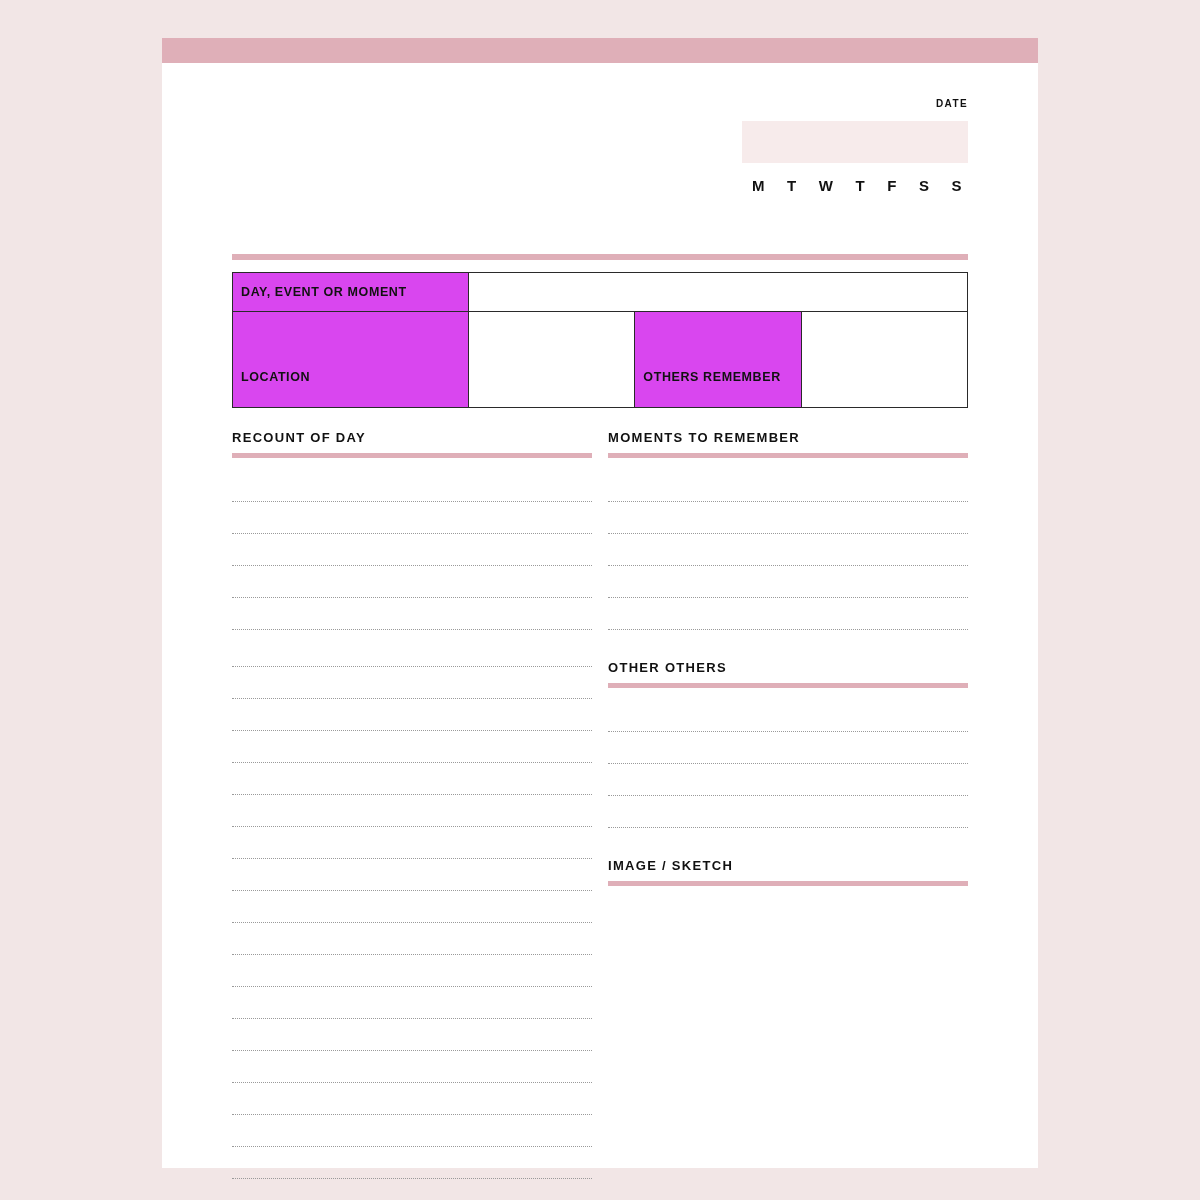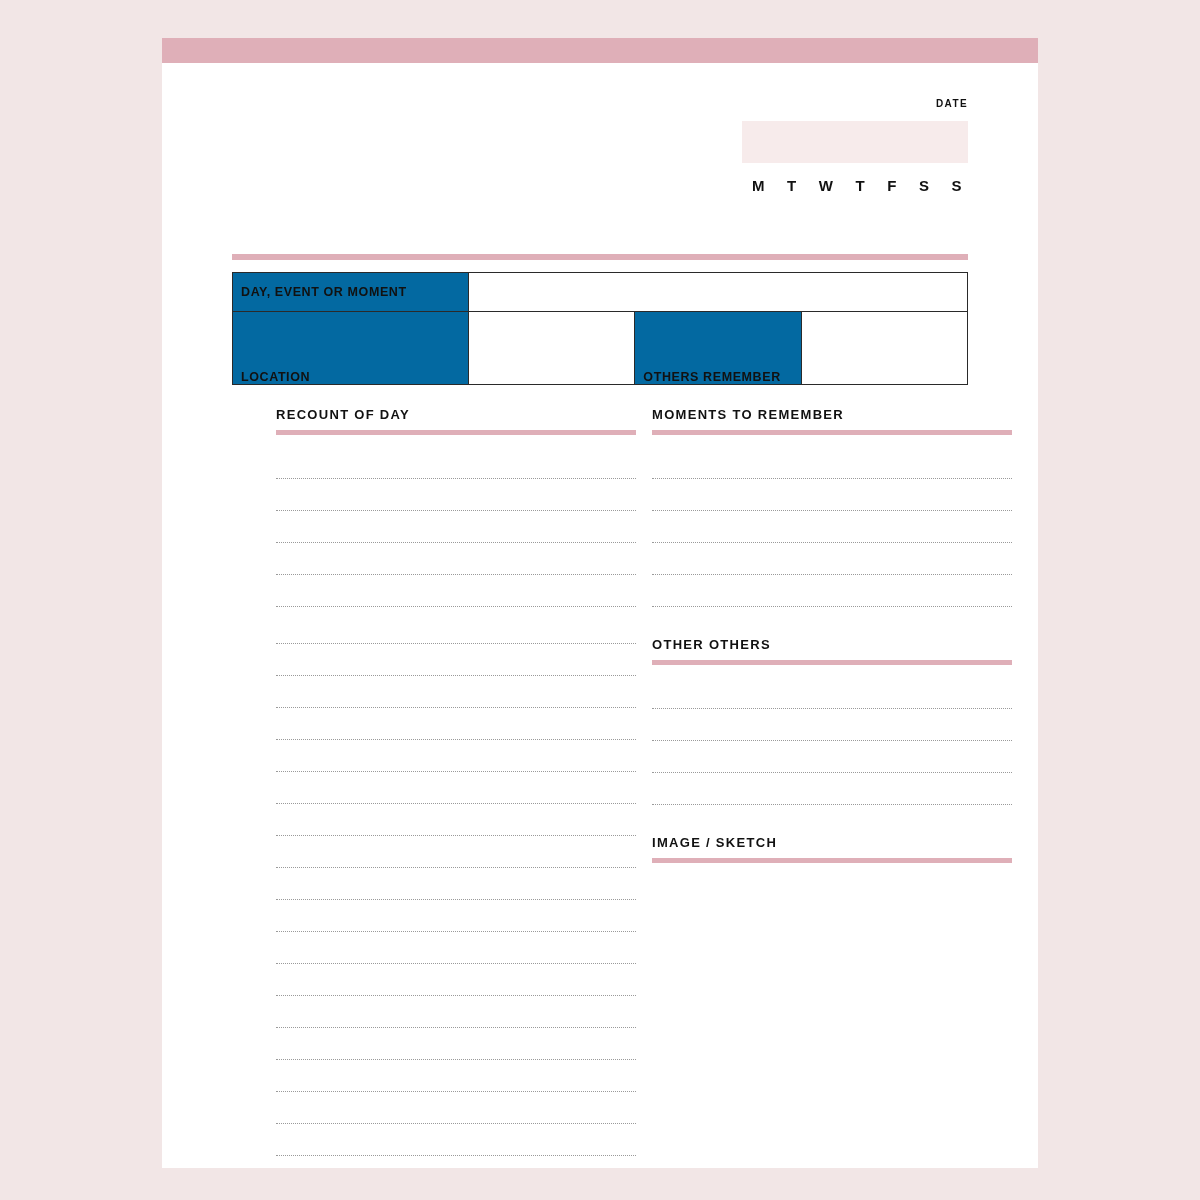--- a/index.html
+++ b/index.html
@@ -106,38 +106,37 @@
     border: 1px solid #2a2a2a;
     height: 38px;
     padding: 0 8px;
     font-size: 12.5px;
     font-weight: bold;
     letter-spacing: 0.6px;
     color: #111;
     vertical-align: middle;
   }
   .cell-label {
-    background: #0369a1;
+    background: #d946ef;
   }
   .cell-value {
     background: #ffffff;
   }
   .row-tall td {
     height: 72px;
     vertical-align: bottom;
-    padding-bottom: 0;
+    padding-bottom: 23px;
   }
 
   
   .columns {
     margin-top: 22px;
     display: flex;
     gap: 16px;
     width: 736px;
-    margin-left: 44px;
   }
   .col-left { width: 360px; }
   .col-right { width: 360px; }
 
   .section-title {
     font-size: 13px;
     font-weight: bold;
     letter-spacing: 1.3px;
     color: #111;
     margin-bottom: 8px;

